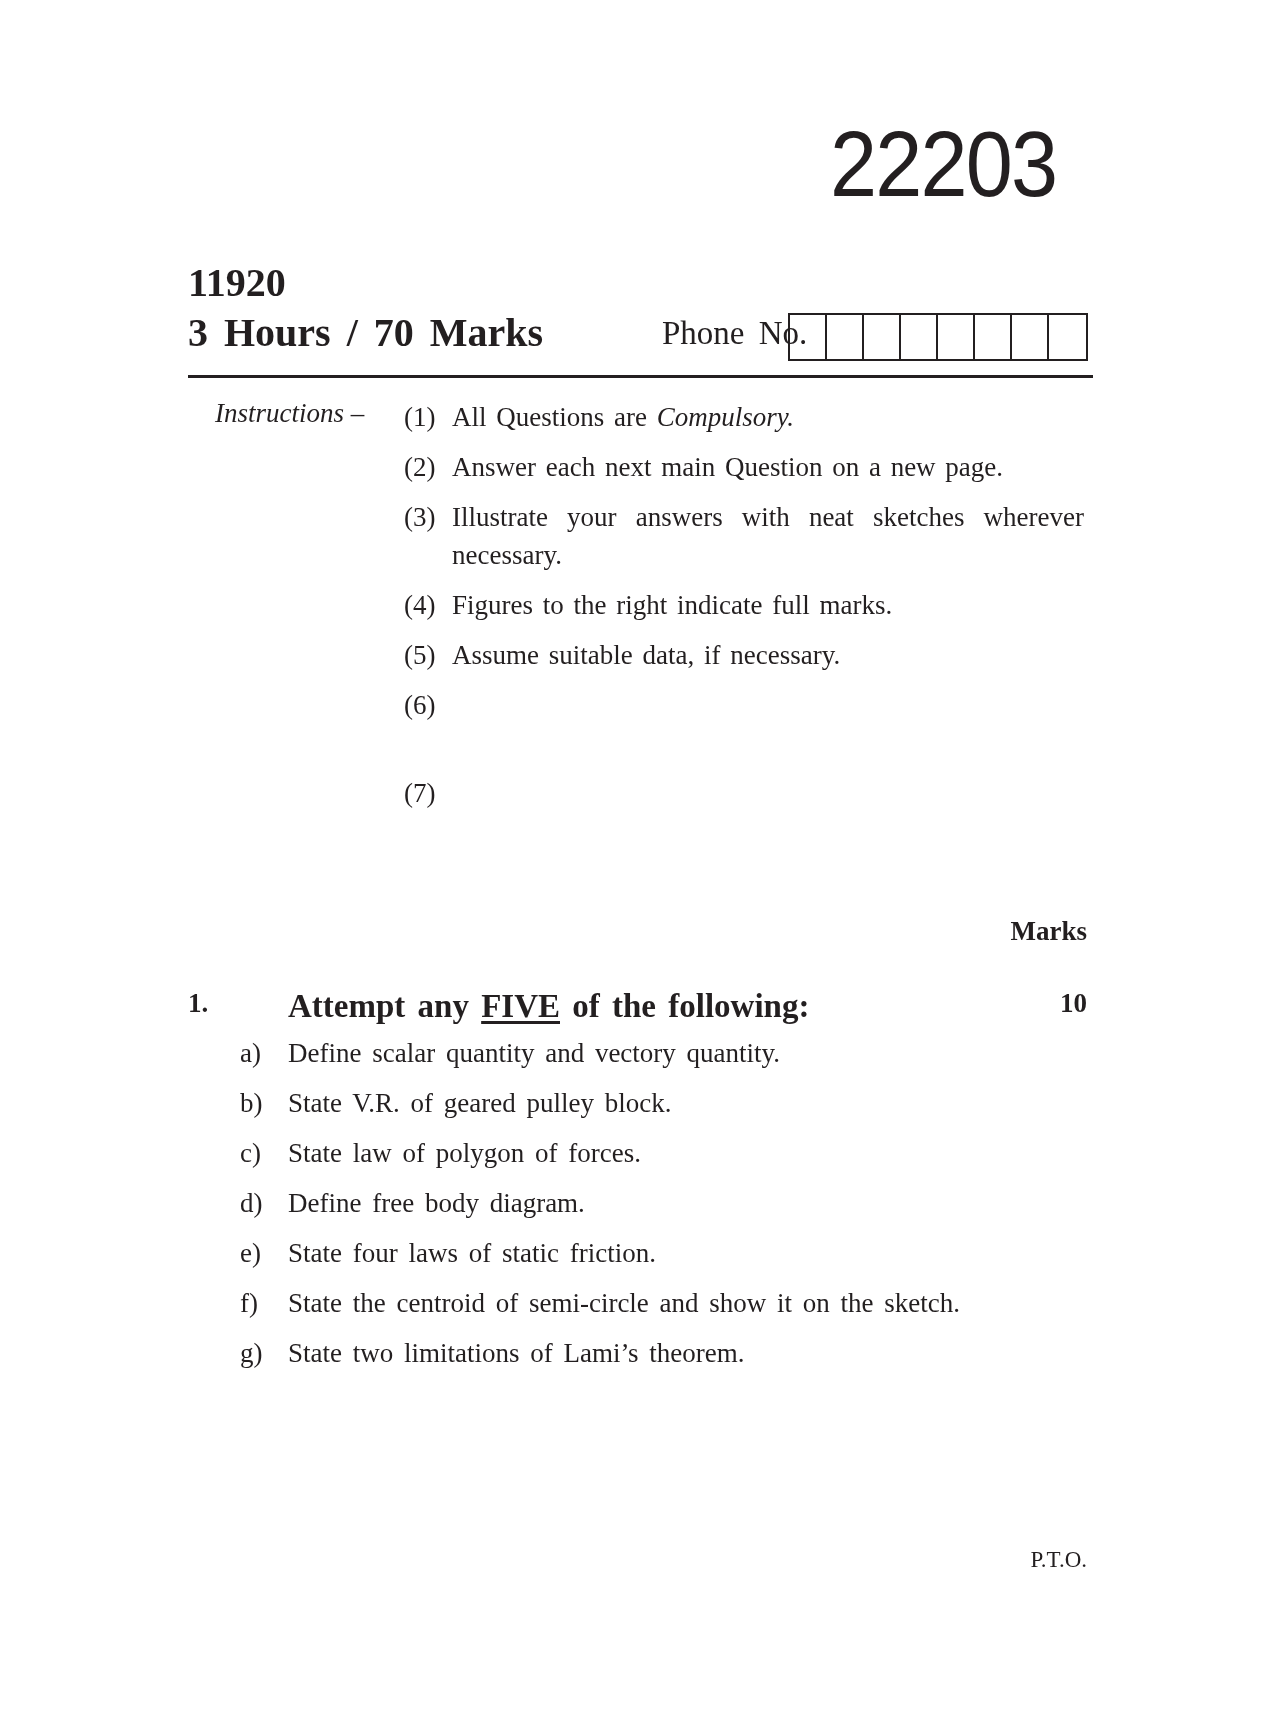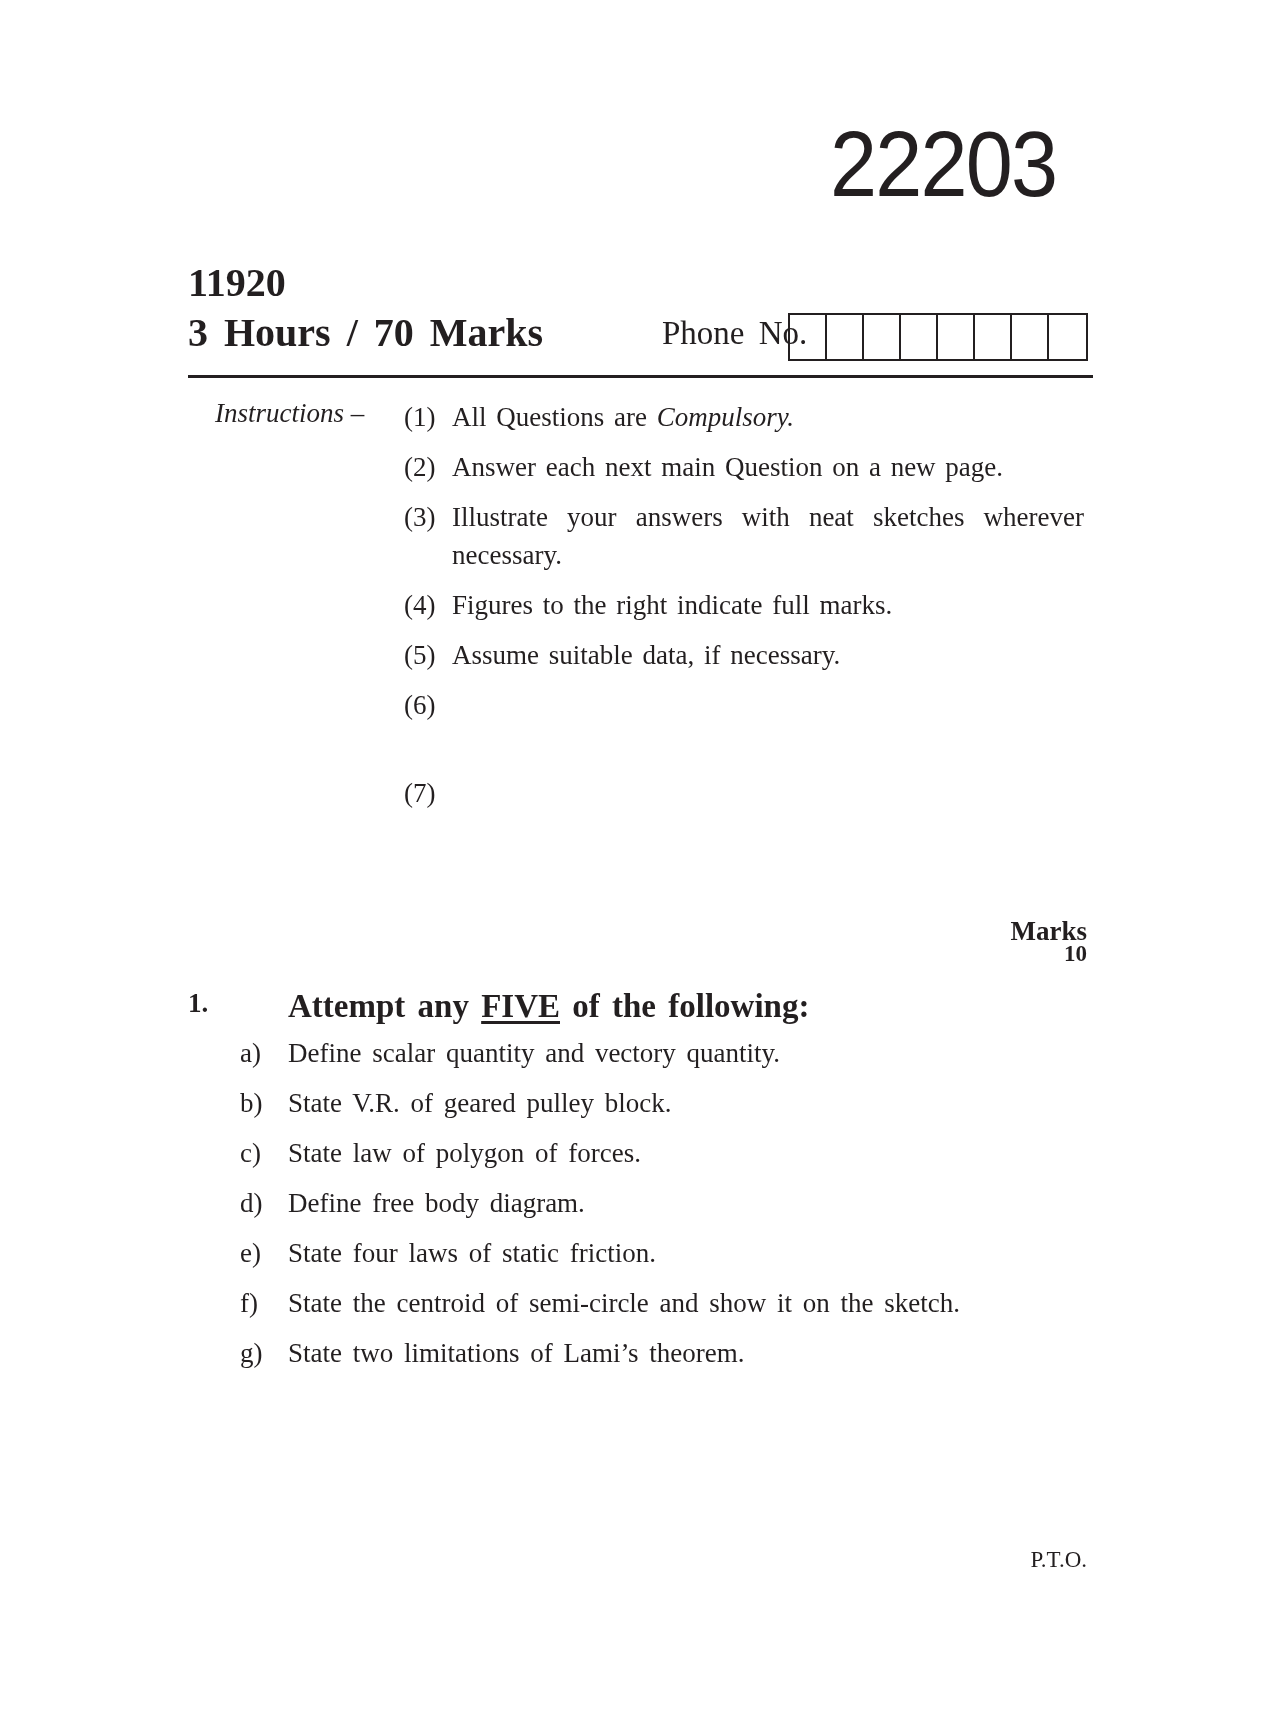--- a/index.html
+++ b/index.html
@@ -30,21 +30,21 @@
     .instr-label { left: 215px; top: 400px; font-size: 27px; font-style: italic; line-height: 1; }
     .instr { position: absolute; left: 404px; width: 680px; font-size: 27px; line-height: 38px; }
     .instr .num { position: absolute; left: 0; top: 0; }
     .instr .txt { margin-left: 48px; display: block; white-space: normal; text-align: justify; text-align-last: left; word-spacing: 3px; }
     .instr .txt i { font-style: italic; }
 
     .marks-head { right: 188px; top: 918px; font-size: 27px; font-weight: 700; line-height: 1; }
     .q-num { left: 188px; top: 990px; font-size: 27px; font-weight: 700; line-height: 1; }
     .q-title { left: 288px; top: 990px; font-size: 33px; font-weight: 700; line-height: 1; word-spacing: 4px; text-align: right; }
     .q-title u { text-decoration: underline; text-underline-offset: 4px; }
-    .q-marks { right: 188px; top: 942px; font-size: 23px; font-weight: 700; line-height: 1; }
+    .q-marks { right: 188px; top: 990px; font-size: 27px; font-weight: 700; line-height: 1; }
 
     .sub { position: absolute; left: 240px; font-size: 27px; line-height: 1; white-space: nowrap; }
     .sub .lbl { position: absolute; left: 0; top: 0; }
     .sub .stxt { margin-left: 48px; word-spacing: 4px; }
 
     .pto { right: 188px; top: 1548px; font-size: 23px; line-height: 1; }
   </style>
 </head>
 <body>
 

